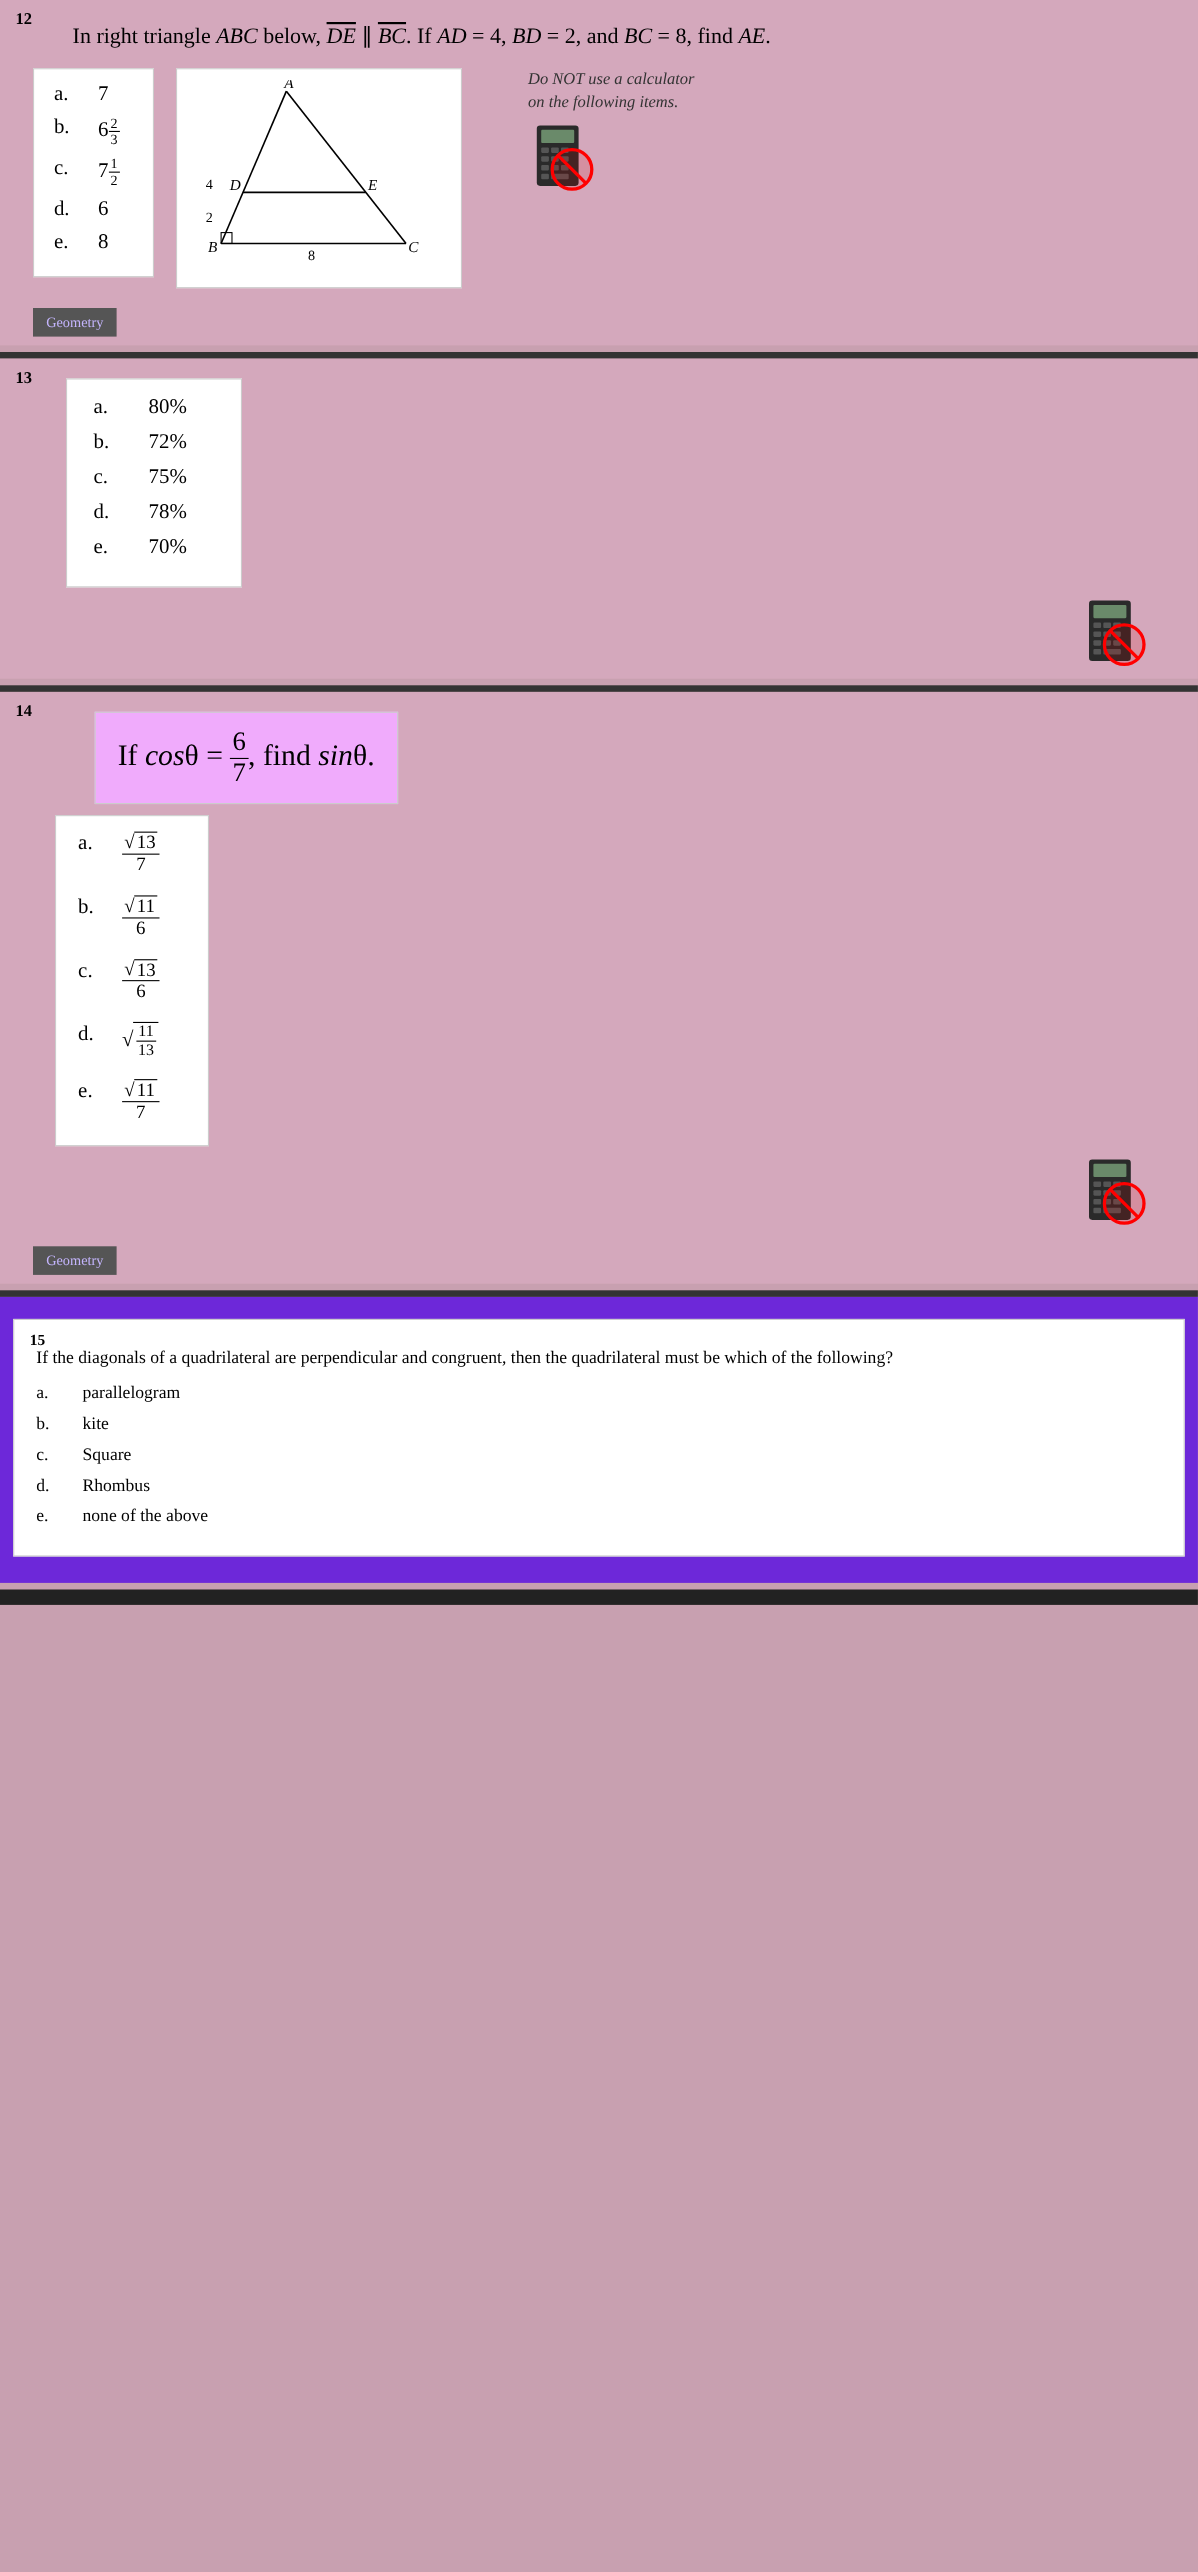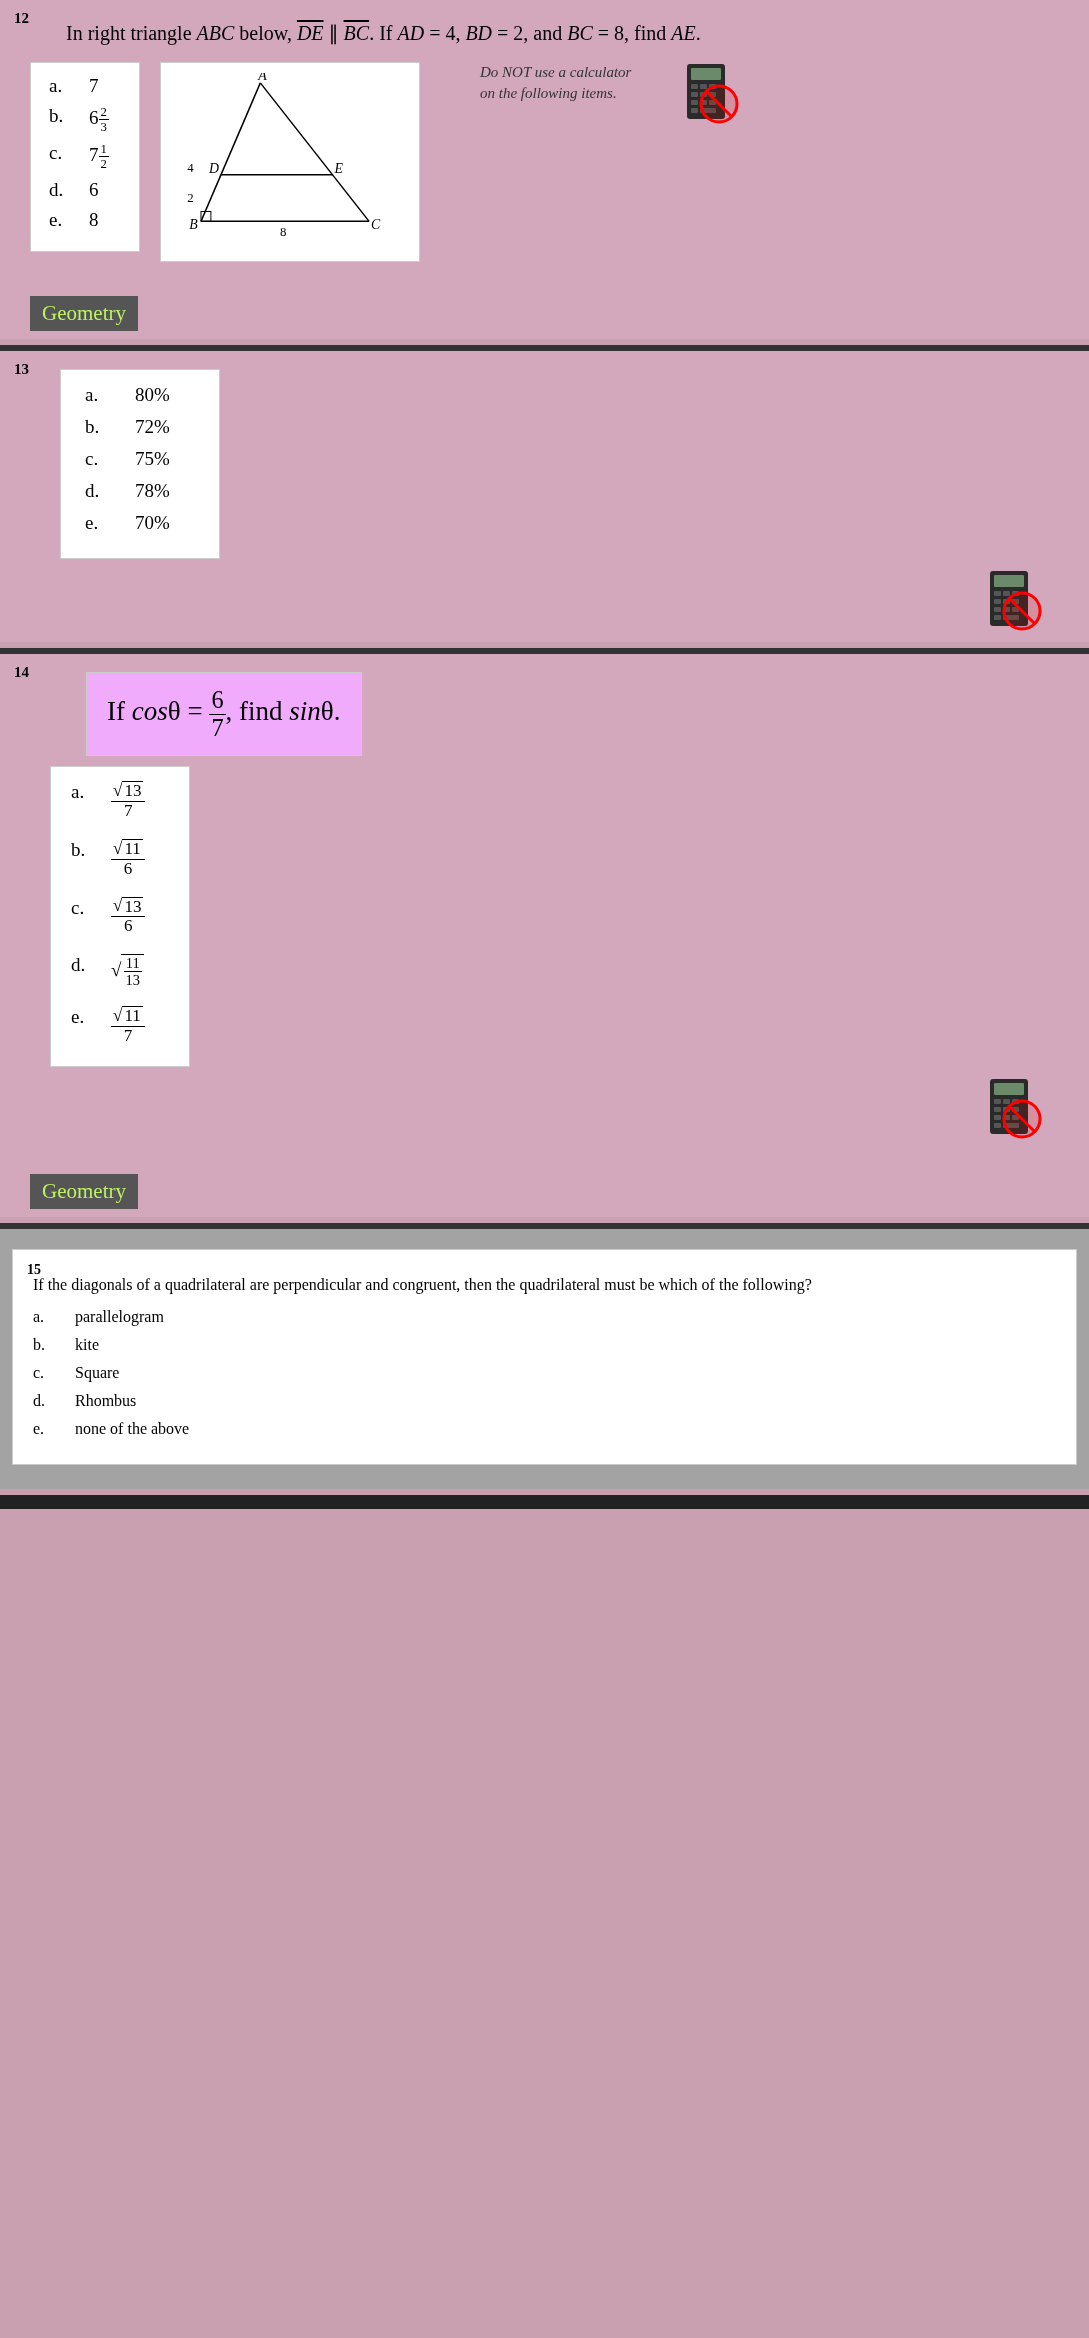--- a/index.html
+++ b/index.html
@@ -44,25 +44,25 @@
       font-size: 19px;
     }
 
     .answer-label {
       min-width: 30px;
       font-weight: normal;
     }
 
     .category-bar {
       background: #555;
-      color: #bef264;
-      font-size: 21px;
+      color: #c4b5fd;
+      font-size: 13px;
       padding: 5px 12px;
       display: inline-block;
-      margin-top: 24px;
+      margin-top: 8px;
       margin-bottom: 0;
     }
 
     .q12-layout {
       display: flex;
       gap: 20px;
       align-items: flex-start;
       margin-bottom: 10px;
     }
 
@@ -262,21 +262,21 @@
         <text x="192" y="158" font-family="Times New Roman" font-style="italic" font-size="14">C</text>
         <text x="28" y="101" font-family="Times New Roman" font-style="italic" font-size="14">D</text>
         <text x="155" y="101" font-family="Times New Roman" font-style="italic" font-size="14">E</text>
 
         <text x="6" y="100" font-family="Times New Roman" font-size="13">4</text>
         <text x="6" y="130" font-family="Times New Roman" font-size="13">2</text>
         <text x="100" y="165" font-family="Times New Roman" font-size="13">8</text>
       </svg>
     </div>
 
-    <div style="display:flex; justify-content:space-between; align-items:flex-start; gap:8px; padding-bottom:10px;">
+    <div style="display:flex; flex-direction:column; justify-content:space-between; align-items:flex-start; gap:8px; padding-bottom:10px;">
       <div class="no-calc-note">
         <em>Do NOT use a calculator</em><br><em>on the following items.</em>
       </div>
 
       <div style="position:relative; width:65px; height:65px; margin-left:40px;">
         <svg width="65" height="65" viewBox="0 0 65 65">
 
           <rect x="8" y="2" width="38" height="55" rx="3" fill="#2a2a2a"></rect>
           <rect x="12" y="6" width="30" height="12" rx="1" fill="#6a8a6a"></rect>
 
@@ -451,21 +451,21 @@
     </div>
   </div>
 
   <div style="padding-bottom: 8px;">
     <span class="category-bar">Geometry</span>
   </div>
 </div>
 
 <div class="section-divider"></div>
 
-<div style="background: #a3a3a3; padding: 14px 0 14px 0; position: relative;">
+<div style="background: #6d28d9; padding: 14px 0 14px 0; position: relative;">
   <div class="q15-block">
     <div style="position:relative;">
       <span style="font-size:14px; font-weight:bold; position:absolute; top:-4px; left:-6px;">15</span>
     </div>
     <div class="q15-question" style="margin-top:10px;">
       If the diagonals of a quadrilateral are perpendicular and congruent, then the quadrilateral must be which of the following?
     </div>
     <div class="q15-answer-row">
       <span class="answer-label">a.</span>
       <span>parallelogram</span>

